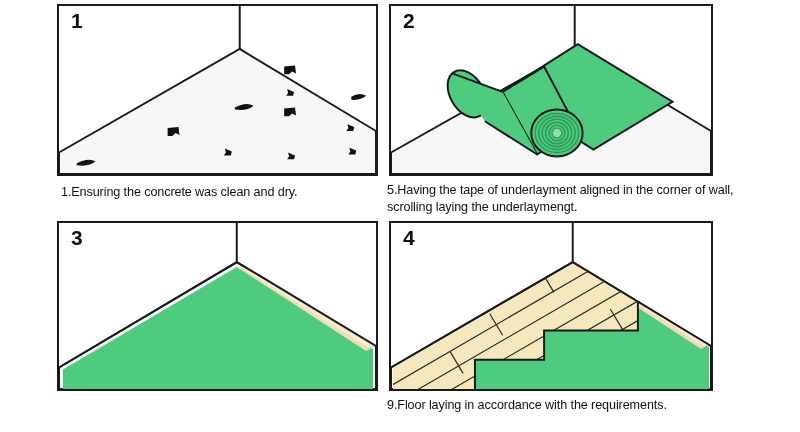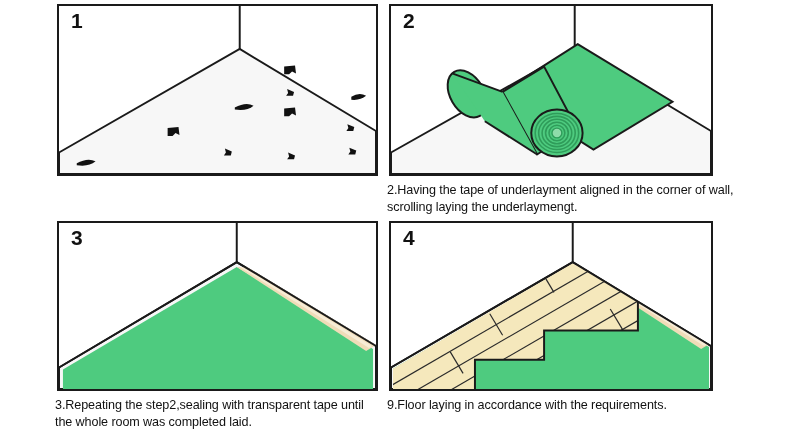--- a/index.html
+++ b/index.html
@@ -99,20 +99,21 @@
             <path d="M168,146 l7,3 l-1,4 l-7,0 l2,-3 z"></path>
             <path d="M232,150 l7,3 l-1,4 l-7,0 l2,-3 z"></path>
             <path d="M347,144 l7,3 l-1,4 l-7,0 l2,-3 z"></path>
             <path d="M294,145 l7,3 l-1,4 l-7,0 l2,-3 z"></path>
             <path d="M18,161 q11,-6 19,-2 q-7,6 -19,4 z"></path>
           </g>
         </svg>
       </div>
       <div class="panel-num">1</div>
     </div>
+    <div class="caption" style="left:4px; top:180px; width:340px;">1.Ensuring the concrete was clean and dry.</div>
   </div>
 
   <div class="panel-cell" style="left:389px; top:4px; width:324px; height:212px;">
     <div class="panel-frame" style="width:324px; height:172px;">
       <div class="scene">
         <svg viewBox="0 0 324 172" preserveAspectRatio="none">
           <rect x="0" y="0" width="324" height="172" fill="#ffffff"></rect>
 
           <polygon points="0,150 186,44 324,128 324,172 0,172" fill="#f7f7f7" stroke="#1a1a1a" stroke-width="2"></polygon>
           <line x1="186" y1="44" x2="186" y2="0" stroke="#1a1a1a" stroke-width="2"></line>
@@ -134,21 +135,21 @@
               <ellipse cx="0" cy="0" rx="15" ry="14"></ellipse>
               <ellipse cx="0" cy="0" rx="11.5" ry="11"></ellipse>
               <ellipse cx="0" cy="0" rx="8" ry="8"></ellipse>
             </g>
             <ellipse cx="0" cy="0" rx="5" ry="5" fill="#8fdcaa" stroke="#2f9c5a" stroke-width="1.4"></ellipse>
           </g>
         </svg>
       </div>
       <div class="panel-num">2</div>
     </div>
-    <div class="caption" style="left:-2px; top:178px; width:350px;">2.Having the tape of underlayment aligned in the corner of wall,
+    <div class="caption" style="left:-2px; top:178px; width:350px;">5.Having the tape of underlayment aligned in the corner of wall,
 scrolling laying the underlaymengt.</div>
   </div>
 
   <div class="panel-cell" style="left:57px; top:221px; width:321px; height:210px;">
     <div class="panel-frame" style="width:321px; height:170px;">
       <div class="scene">
         <svg viewBox="0 0 321 170" preserveAspectRatio="none">
           <rect x="0" y="0" width="321" height="170" fill="#ffffff"></rect>
 
           <polygon points="0,148 180,40 321,126 321,170 0,170" fill="#f7f7f7" stroke="#1a1a1a" stroke-width="2"></polygon>
@@ -157,22 +158,20 @@
           <polygon points="4,150 180,45 318,129 318,170 4,170" fill="#4ecb7f" stroke="none"></polygon>
 
           <polygon points="180,45 190,45 321,125 311,131" fill="#f0dcb8" stroke="none"></polygon>
           <polygon points="183,45 186,45 317,126 314,128" fill="#f7ecd6" stroke="none"></polygon>
 
           <polyline points="0,148 180,40 321,126" fill="none" stroke="#1a1a1a" stroke-width="2"></polyline>
         </svg>
       </div>
       <div class="panel-num">3</div>
     </div>
-    <div class="caption" style="left:-2px; top:176px; width:345px;">3.Repeating the step2,sealing with transparent tape until
-the whole room was completed laid.</div>
   </div>
 
   <div class="panel-cell" style="left:389px; top:221px; width:324px; height:210px;">
     <div class="panel-frame" style="width:324px; height:170px;">
       <div class="scene">
         <svg viewBox="0 0 324 170" preserveAspectRatio="none">
           <defs>
             <clipPath id="floorClip4">
               <polygon points="2,149 184,41 322,125 322,170 2,170"></polygon>
             </clipPath>

